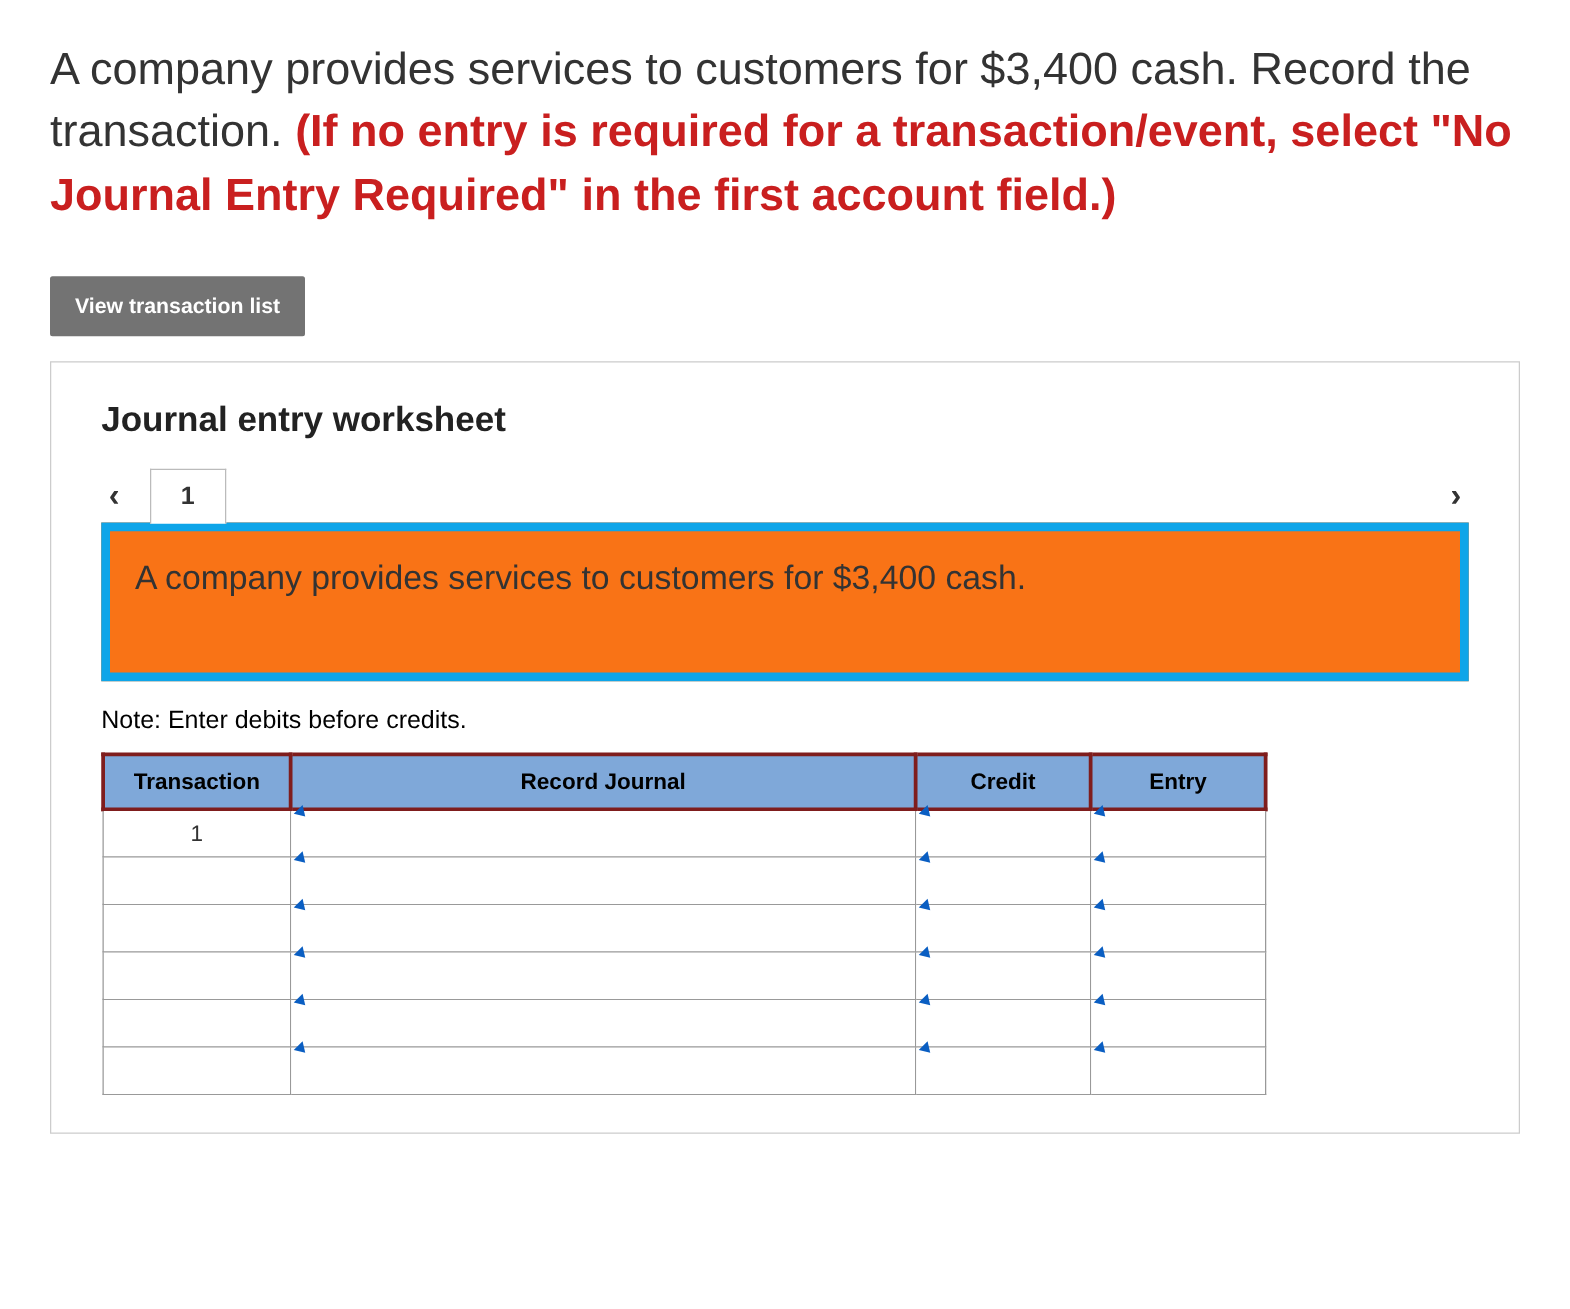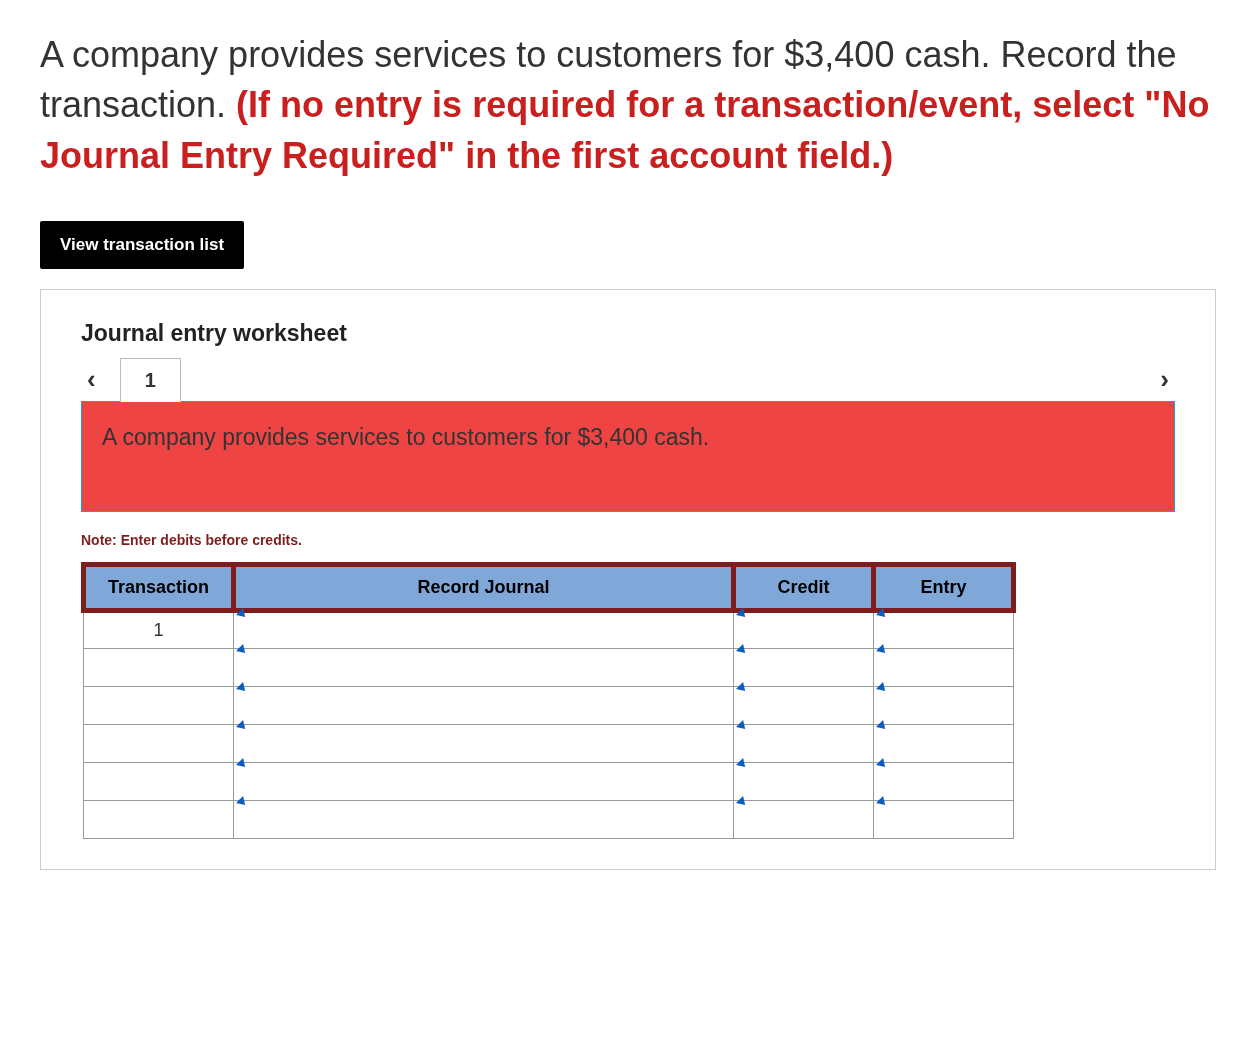--- a/index.html
+++ b/index.html
@@ -15,39 +15,39 @@
     line-height: 1.4;
     color: #333;
     margin-bottom: 40px;
   }
   .question-text .red-bold {
     color: #c91f1f;
     font-weight: bold;
   }
   .view-btn {
     display: inline-block;
-    background: #000000;
+    background: #737373;
     color: #fff;
     font-weight: bold;
     font-size: 17px;
     padding: 14px 20px;
     border: none;
     cursor: pointer;
     margin-bottom: 20px;
     border-radius: 2px;
   }
   .worksheet-container {
     border: 1px solid #ccc;
     padding: 30px 40px;
   }
   .worksheet-title {
-    font-size: 23px;
+    font-size: 28px;
     font-weight: bold;
     color: #222;
-    margin-bottom: 10px;
+    margin-bottom: 22px;
   }
   .nav-row {
     display: flex;
     align-items: center;
     margin-bottom: 0;
   }
   .nav-arrow {
     font-size: 26px;
     font-weight: bold;
     color: #333;
@@ -63,40 +63,39 @@
     border-bottom: none;
     background: #fff;
     padding: 10px 24px;
     font-size: 20px;
     font-weight: bold;
     margin-left: 18px;
     position: relative;
     top: 1px;
   }
   .desc-box {
-    border: 1px solid #0ea5e9;
+    border: 7px solid #0ea5e9;
     padding: 22px 20px 60px 20px;
-    font-size: 23px;
-    color: #333;
-    background: #ef4444;
+    font-size: 27px;
+    color: #333;
+    background: #f97316;
   }
   .note-text {
-    color: #7f1d1d;
-    font-size: 14px;
+    color: #000000;
+    font-size: 20px;
     margin: 20px 0 14px 0;
-    font-weight: bold;
   }
   table.journal {
     border-collapse: collapse;
     width: 930px;
     table-layout: fixed;
   }
   table.journal th {
     background: #7fa8d9;
-    border: 5px solid #7f1d1d;
+    border: 3px solid #7f1d1d;
     padding: 10px 8px;
     font-size: 18px;
     font-weight: bold;
     color: #000;
     text-align: center;
   }
   table.journal td {
     border: 1px solid #999;
     height: 38px;
     text-align: center;

